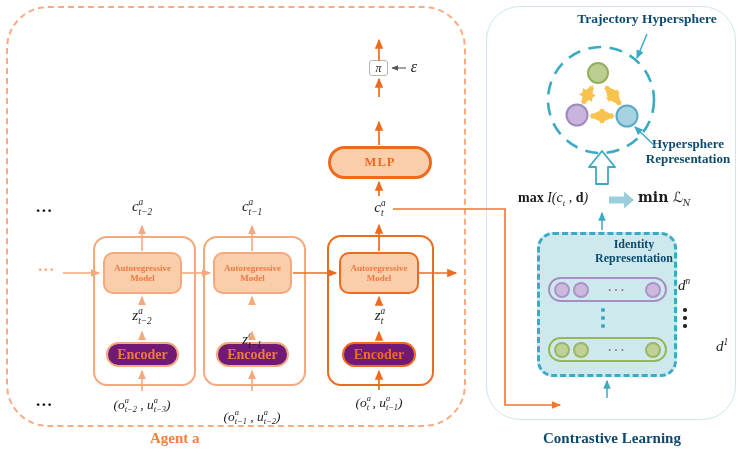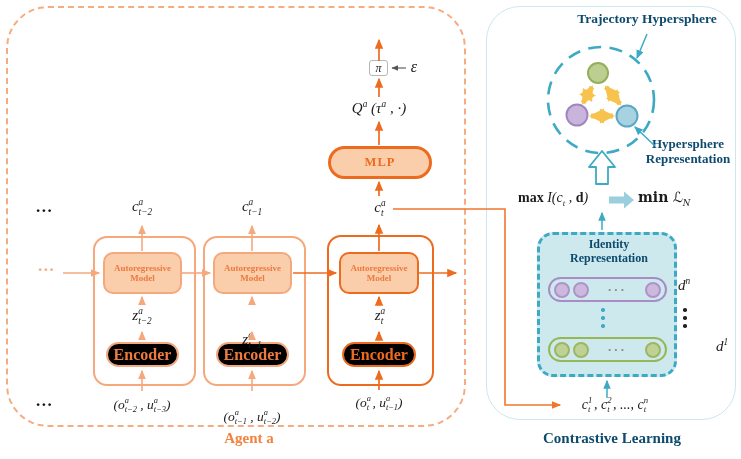--- a/index.html
+++ b/index.html
@@ -15,22 +15,22 @@
   .math b{font-style:normal;font-weight:bold;}
   .small-math{font-size:13.5px;}
   
   .agent-border{border:2px dashed #F6AC80;border-radius:42px;}
   .col-outer{border:2px solid #F5A87C;border-radius:14px;}
   .col-outer.dark{border:2.5px solid #ED6B1F;}
   .ar-box{background:#FACDAB;border:2.5px solid #F4A87E;border-radius:10px;color:#ED7A3E;
           font-weight:bold;font-size:9px;line-height:10.5px;display:flex;flex-direction:column;
           justify-content:center;text-align:center;box-sizing:border-box;}
   .ar-box.dark{border-color:#ED6B1F;}
-  .enc-box{background:#000000;border:2.5px solid #F4A87E;border-radius:13px;color:#ED7A3E;
-           font-weight:bold;font-size:16px;display:flex;align-items:center;justify-content:center;
+  .enc-box{background:#701a75;border:2.5px solid #F4A87E;border-radius:13px;color:#ED7A3E;
+           font-weight:bold;font-size:14px;display:flex;align-items:center;justify-content:center;
            box-sizing:border-box;}
   .enc-box.dark{border-color:#ED6B1F;color:#ED6B1F;}
   .mlp-box{background:#FACDAB;border:3px solid #ED6B1F;border-radius:17px;color:#ED6B1F;
            font-weight:bold;font-size:12.5px;letter-spacing:1px;display:flex;align-items:center;
            justify-content:center;box-sizing:border-box;}
   .pi-box{border:1.3px solid #b6b6b6;border-radius:3px;background:#fff;font-style:italic;
           font-size:12px;display:flex;align-items:center;justify-content:center;box-sizing:border-box;
           color:#222;}
   .ellipsis{font-weight:bold;font-size:17px;color:#111;letter-spacing:1.5px;line-height:10px;}
   .ellipsis.light{color:#F5A87C;}
@@ -52,21 +52,21 @@
   .vdots i{width:3.5px;height:3.5px;border-radius:50%;background:#3DAAC4;}
   .vdots.black i{background:#222;}
   svg.overlay{position:absolute;left:0;top:0;pointer-events:none;}
 </style>
 </head>
 <body>
 
 <div id="canvas">
 
   <div class="abs agent-border" style="left:6px;top:6px;width:456px;height:417px;"></div>
-  <div class="abs orange-bold" style="left:144px;top:430px;width:210px;text-align:center;">Agent a</div>
+  <div class="abs orange-bold" style="left:150px;top:430px;width:210px;">Agent a</div>
 
   <div class="abs cl-border" style="left:486px;top:6px;width:248px;height:412px;"></div>
   <div class="abs teal-bold" style="left:507px;top:430px;width:210px;text-align:center;font-size:15px;">Contrastive Learning</div>
 
   <div class="abs col-outer" style="left:93px;top:236px;width:99px;height:146px;"></div>
   <div class="abs ar-box" style="left:103px;top:252px;width:79px;height:42px;">
     <div>Autoregressive</div>
     <div>Model</div>
   </div>
   <div class="abs enc-box" style="left:106px;top:342px;width:73px;height:25px;">Encoder</div>
@@ -88,38 +88,37 @@
   <div class="abs ar-box dark" style="left:339px;top:252px;width:80px;height:42px;">
     <div>Autoregressive</div>
     <div>Model</div>
   </div>
   <div class="abs enc-box dark" style="left:342px;top:342px;width:74px;height:25px;">Encoder</div>
   <div class="abs math" style="left:339px;top:198px;width:80px;">c<sup>a</sup><sub>t</sub></div>
   <div class="abs math" style="left:339px;top:306px;width:80px;">z<sup>a</sup><sub>t</sub></div>
   <div class="abs math small-math" style="left:314px;top:394px;width:130px;">(o<sup>a</sup><sub>t</sub> , u<sup>a</sup><sub>t−1</sub>)</div>
 
   <div class="abs mlp-box" style="left:328px;top:146px;width:104px;height:33px;">MLP</div>
-  <div class="abs math" style="left:329px;top:99px;width:100px;">Q<sup>a</sup> (τ<sup>a</sup> , ·)</div>
   <div class="abs pi-box" style="left:369px;top:60px;width:19px;height:16px;">π</div>
   <div class="abs math" style="left:403px;top:58px;width:22px;font-size:16px;">ε</div>
 
   <div class="abs ellipsis" style="left:36px;top:202px;">...</div>
   <div class="abs ellipsis light" style="left:38px;top:261px;">...</div>
   <div class="abs ellipsis" style="left:36px;top:396px;">...</div>
 
   <div class="abs teal-bold" style="left:557px;top:11px;width:180px;text-align:center;font-size:13.5px;">Trajectory Hypersphere</div>
   <div class="abs teal-bold" style="left:640px;top:136px;width:96px;text-align:center;font-size:13px;line-height:15px;">
     <div>Hypersphere</div>
     <div>Representation</div>
   </div>
   <div class="abs math small-math" style="left:518px;top:190px;width:92px;text-align:left;font-size:14px;"><b>max</b> I(c<sub>t</sub> , <b>d</b>)</div>
   <div class="abs math small-math" style="left:638px;top:189px;width:60px;text-align:left;font-size:14px;font-family:'DejaVu Serif','DejaVu Sans',serif;"><b>min</b> ℒ<sub>N</sub></div>
 
   <div class="abs identity-box" style="left:537px;top:232px;width:140px;height:145px;"></div>
-  <div class="abs teal-bold" style="left:544px;top:237px;width:130px;text-align:center;font-size:12px;line-height:14px;">
+  <div class="abs teal-bold" style="left:569px;top:237px;width:130px;text-align:center;font-size:12px;line-height:14px;">
     <div>Identity</div>
     <div>Representation</div>
   </div>
   <div class="abs capsule purple" style="left:548px;top:277px;width:119px;height:25px;">
     <div class="circ"></div>
     <div class="circ"></div>
     <div class="cap-dots">···</div>
     <div class="circ"></div>
   </div>
   <div class="abs capsule green" style="left:548px;top:337px;width:119px;height:25px;">
@@ -133,21 +132,20 @@
   <div class="abs vdots" style="left:601px;top:308px;">
       <i></i>
       <i></i>
       <i></i>
     </div>
   <div class="abs vdots black" style="left:683px;top:308px;">
       <i></i>
       <i></i>
       <i></i>
     </div>
-  <div class="abs math small-math" style="left:558px;top:395px;width:112px;font-size:14px;">c<sup>1</sup><sub>t</sub> , c<sup>2</sup><sub>t</sub> , ..., c<sup>n</sup><sub>t</sub></div>
 
   <svg class="overlay" width="741" height="459" viewBox="0 0 741 459">
     <defs>
       <marker id="aL" markerWidth="6.5" markerHeight="5.5" refX="5.2" refY="2.5" orient="auto">
         <path d="M0,0 L6,2.5 L0,5 Z" fill="#F5A87C"></path>
         </marker>
       <marker id="aD" markerWidth="6.5" markerHeight="5.5" refX="5.2" refY="2.5" orient="auto">
         <path d="M0,0 L6,2.5 L0,5 Z" fill="#ED6B1F"></path>
         </marker>
       <marker id="aC" markerWidth="6.5" markerHeight="5.5" refX="5.2" refY="2.5" orient="auto">

